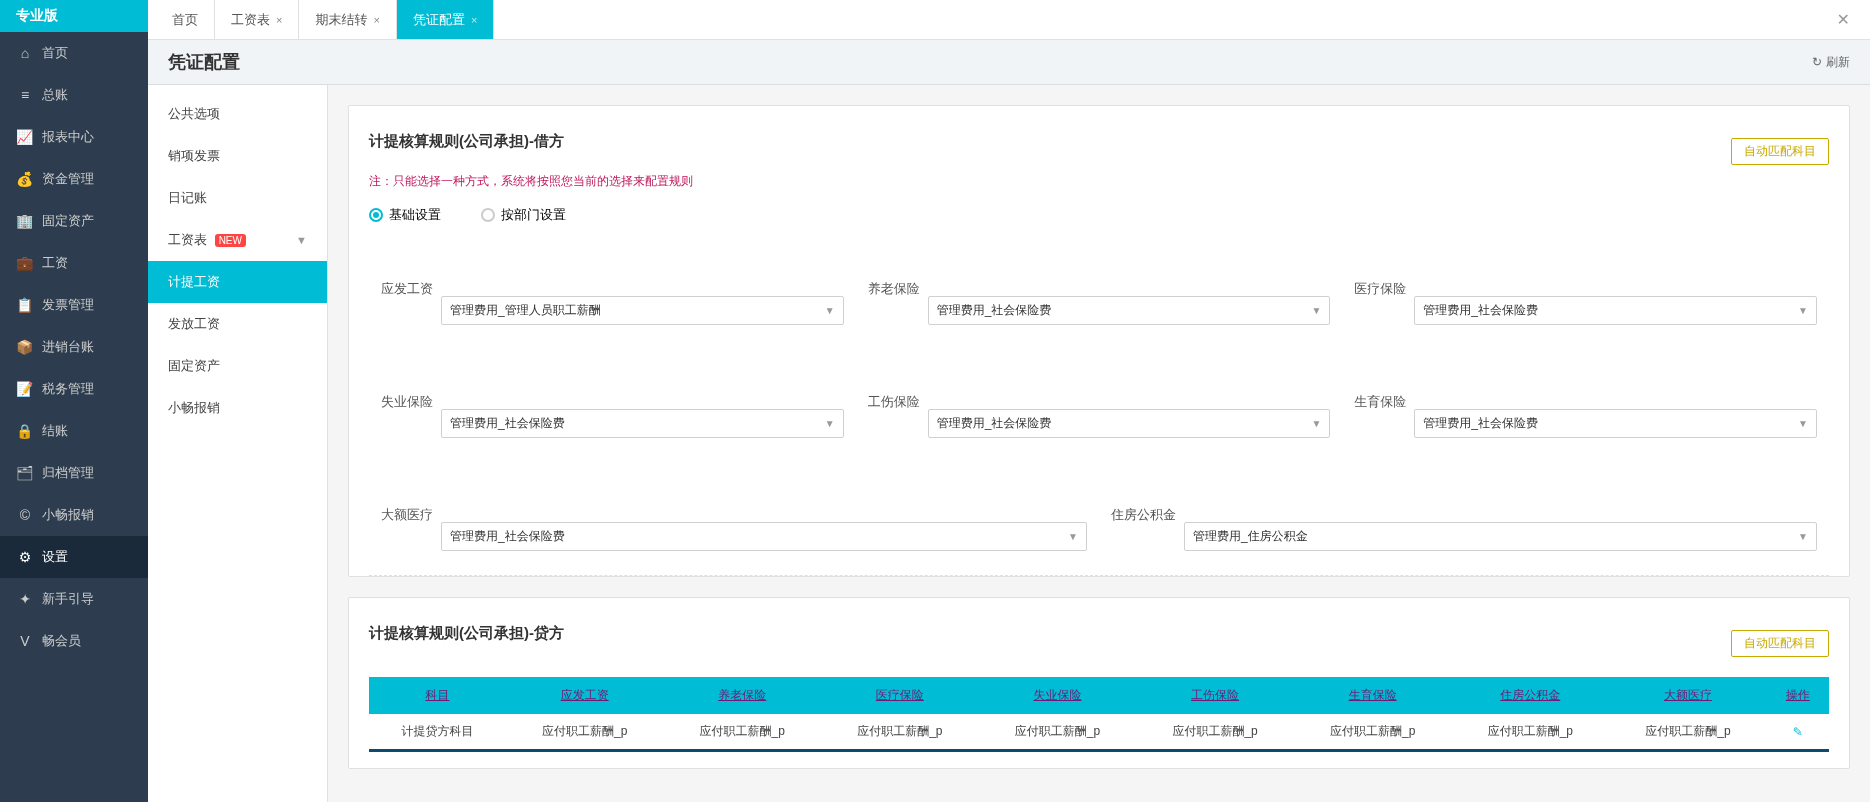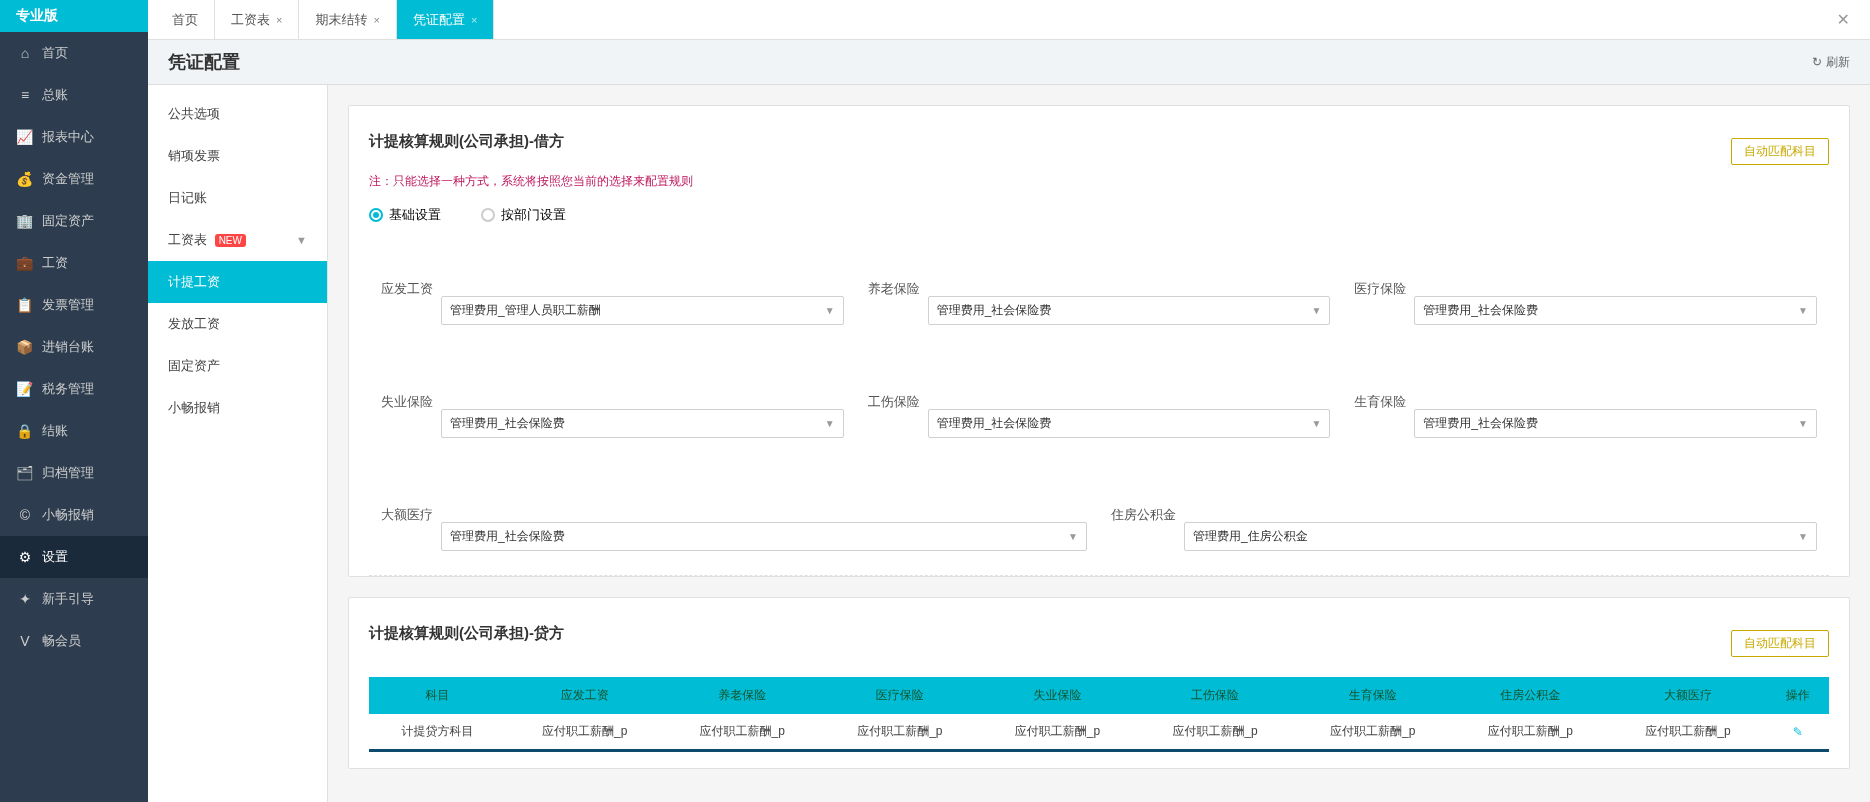--- a/index.html
+++ b/index.html
@@ -282,21 +282,22 @@
       padding: 12px 20px 16px;
       overflow-x: auto;
     }
     table {
       width: 100%;
       border-collapse: collapse;
       font-size: 12px;
     }
     thead tr {
       background: #00bcd4;
-      color: #14532d;
+      color: #701a75;
+      text-decoration: underline;
     }
     thead th {
       padding: 10px 8px;
       text-align: center;
       font-weight: normal;
       white-space: nowrap;
     }
     tbody tr {
       background: #fff;
       border-bottom: 3px solid #0c4a6e;

